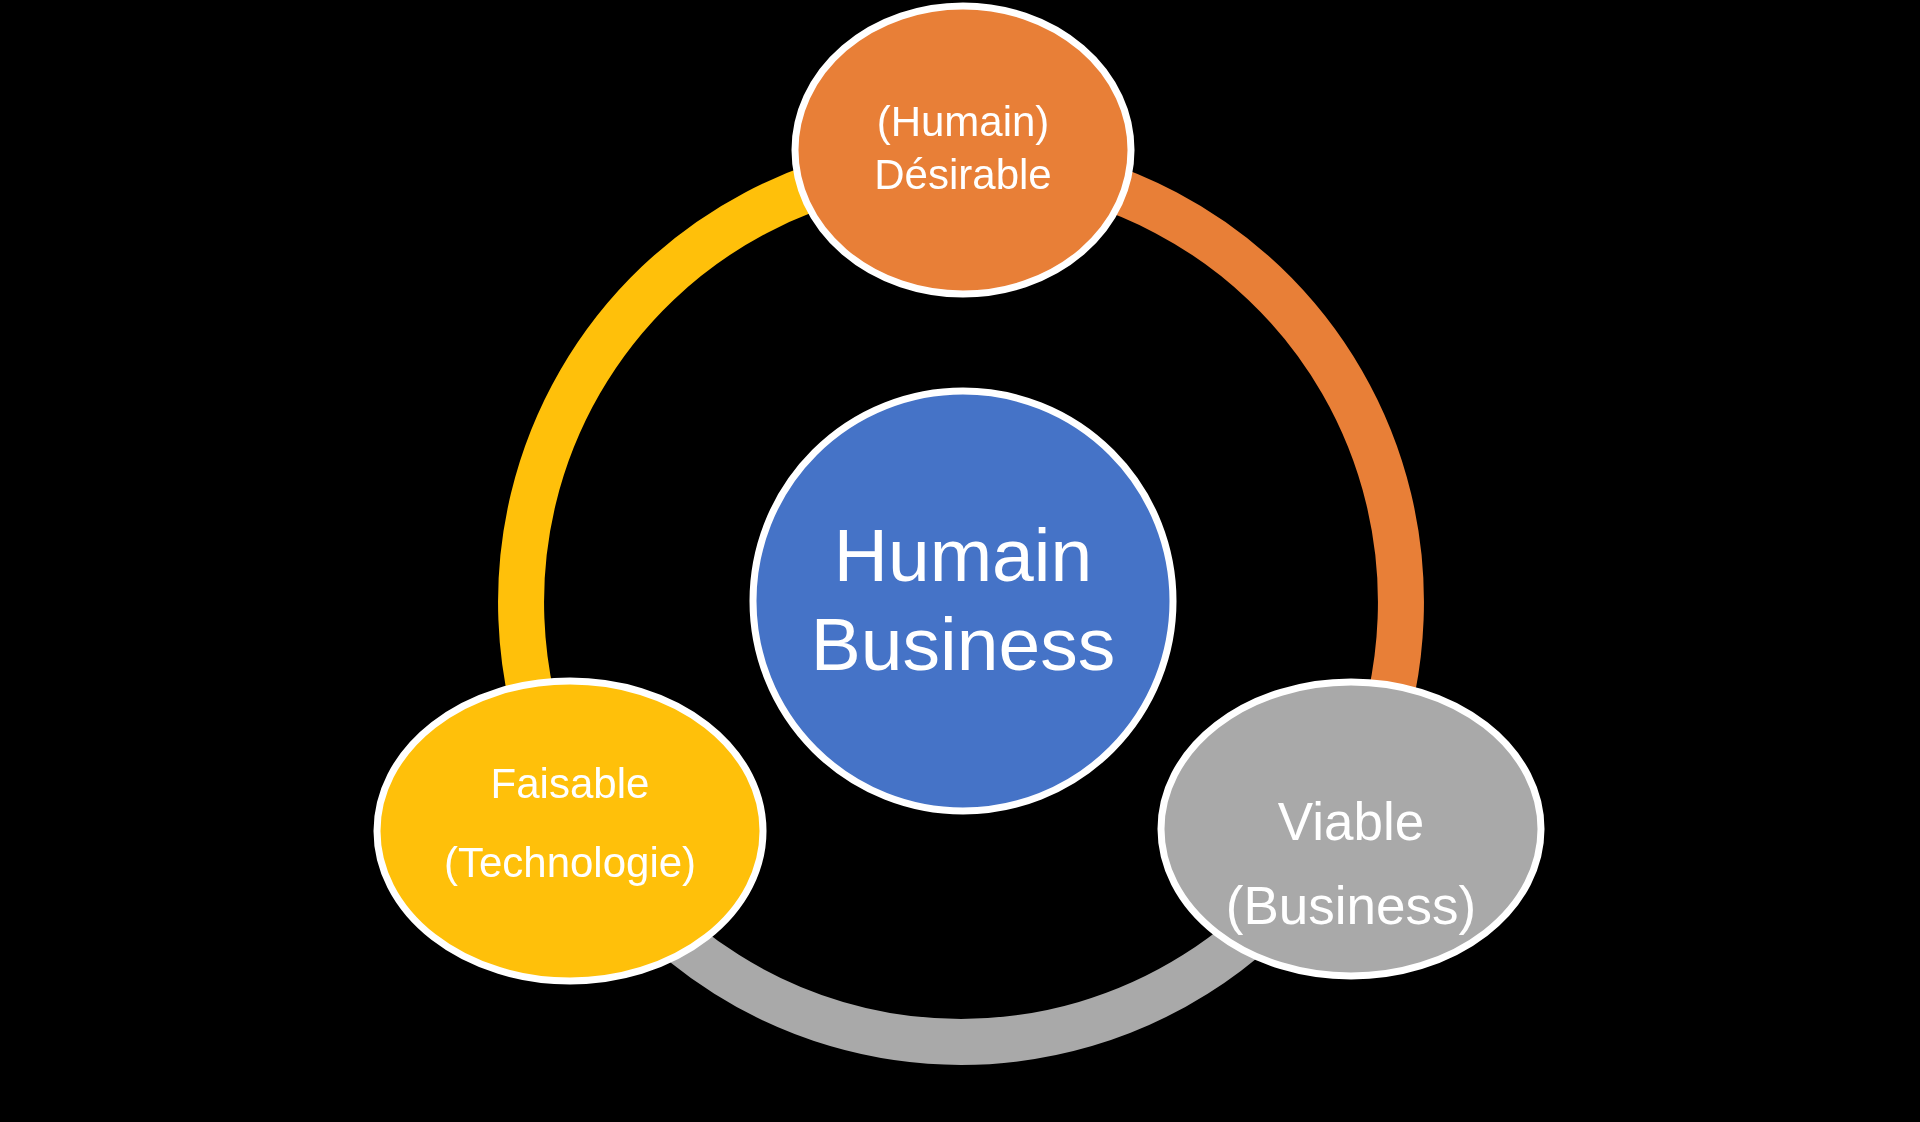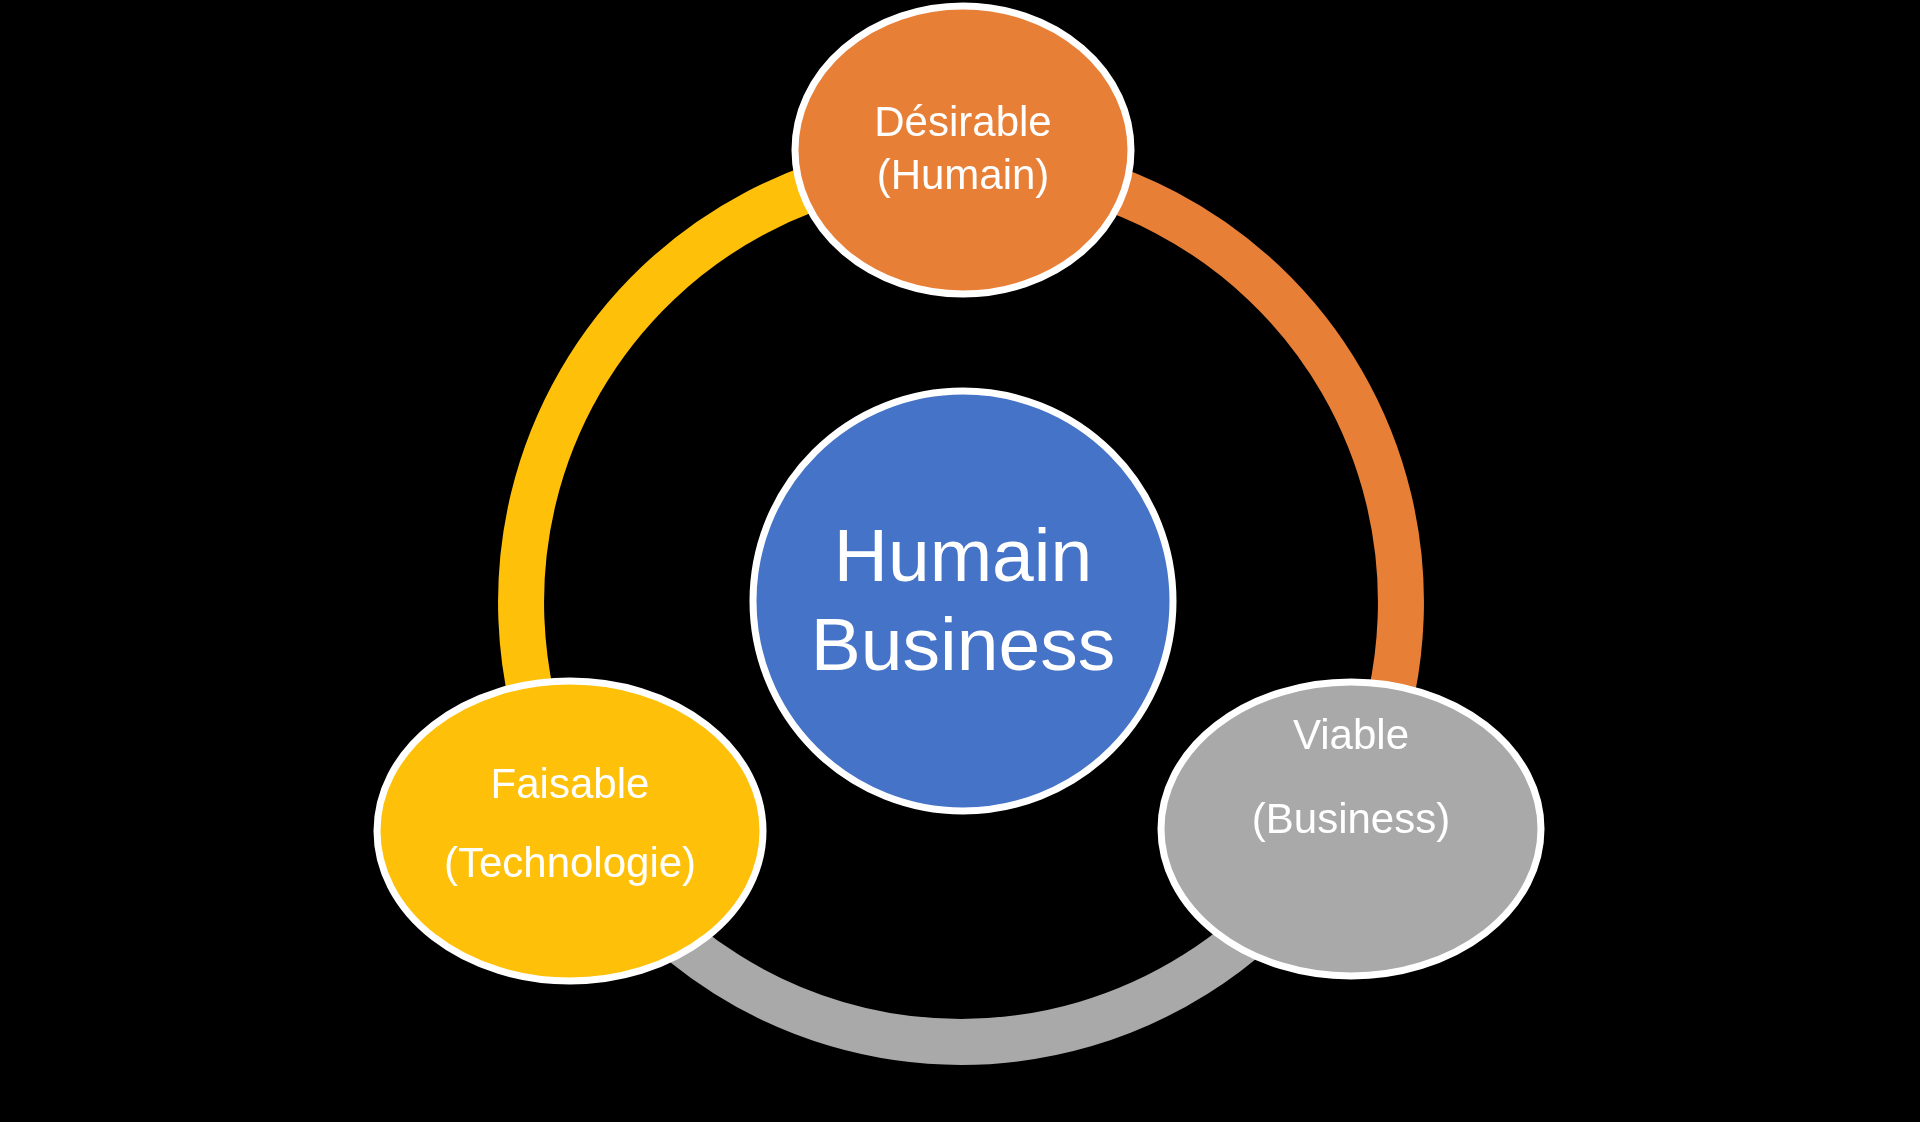--- a/index.html
+++ b/index.html
@@ -42,21 +42,21 @@
   .label-center { left: 963px; top: 600px; font-size: 75px; }
   .label-center .line { line-height: 89px; }
 
   .label-desirable { left: 963px; top: 148px; font-size: 42px; }
   .label-desirable .line { line-height: 53px; }
 
   .label-faisable { left: 570px; top: 823px; font-size: 42px; }
   .label-faisable .line { line-height: 52px; }
   .label-faisable .line-2 { margin-top: 27px; }
 
-  .label-viable { left: 1351px; top: 777px; font-size: 42px; text-align: center; }
+  .label-viable { left: 1351px; top: 864px; font-size: 53px; text-align: center; }
   .label-viable .line { line-height: 52px; }
   .label-viable .line-2 { margin-top: 32px; }
 </style>
 </head>
 <body>
 
 <div class="canvas">
 
   <svg class="diagram-svg" viewBox="0 0 1920 1122">
 
@@ -65,22 +65,22 @@
     <path class="ring-arc" d="M 1342 822 A 440 440 0 0 1 580 822" stroke="#A9A9A9"></path>
 
     <ellipse class="node-shape" cx="963" cy="150" rx="168" ry="144" fill="#E87F37"></ellipse>
     <ellipse class="node-shape" cx="570" cy="831" rx="193" ry="150" fill="#FFC00A"></ellipse>
     <ellipse class="node-shape" cx="1351" cy="829" rx="190" ry="147" fill="#A9A9A9"></ellipse>
 
     <circle class="node-shape" cx="963" cy="601" r="210" fill="#4573C7"></circle>
   </svg>
 
   <div class="label label-desirable">
+    <span class="line line-2">(Humain)</span>
     <span class="line line-1">Désirable</span>
-    <span class="line line-2">(Humain)</span>
   </div>
 
   <div class="label label-center">
     <span class="line line-1">Humain</span>
     <span class="line line-2">Business</span>
   </div>
 
   <div class="label label-faisable">
     <span class="line line-1">Faisable</span>
     <span class="line line-2">(Technologie)</span>

